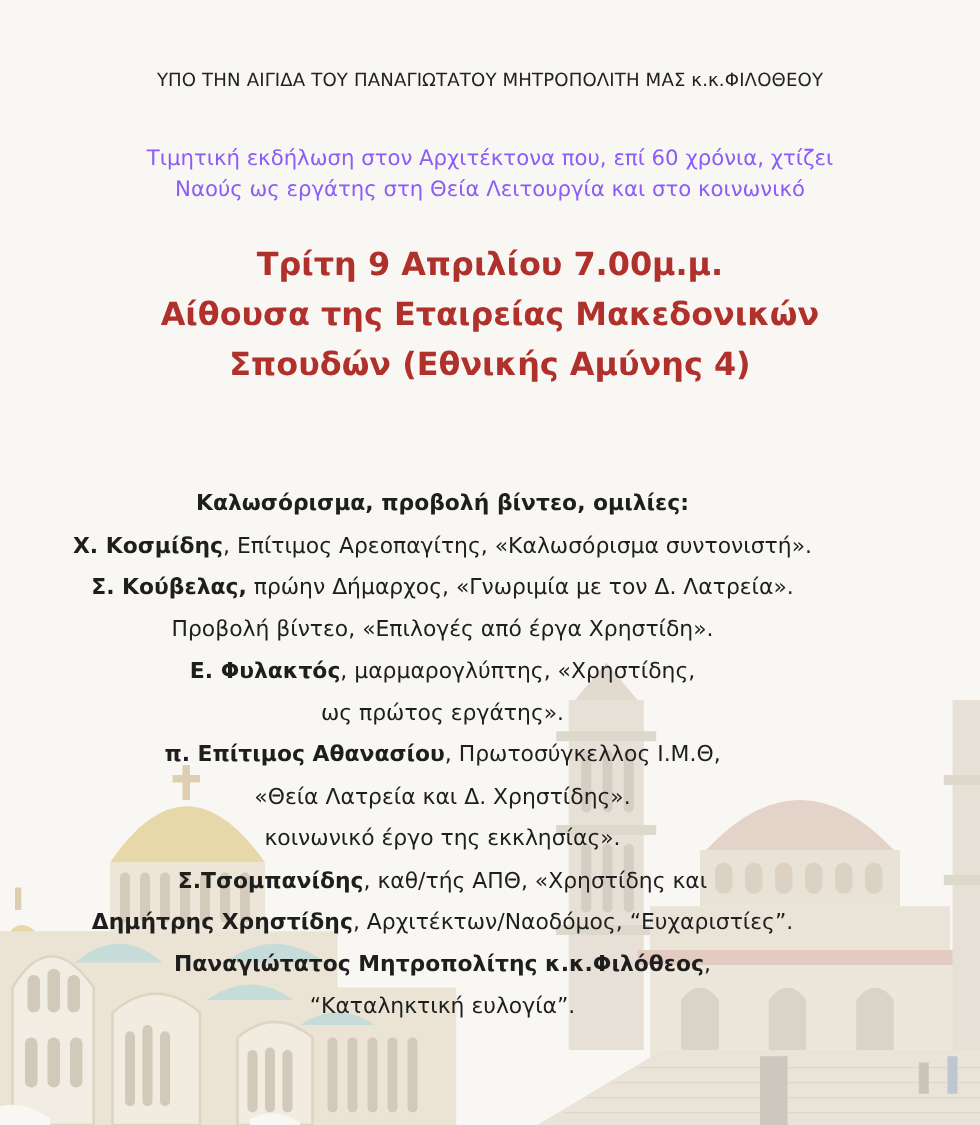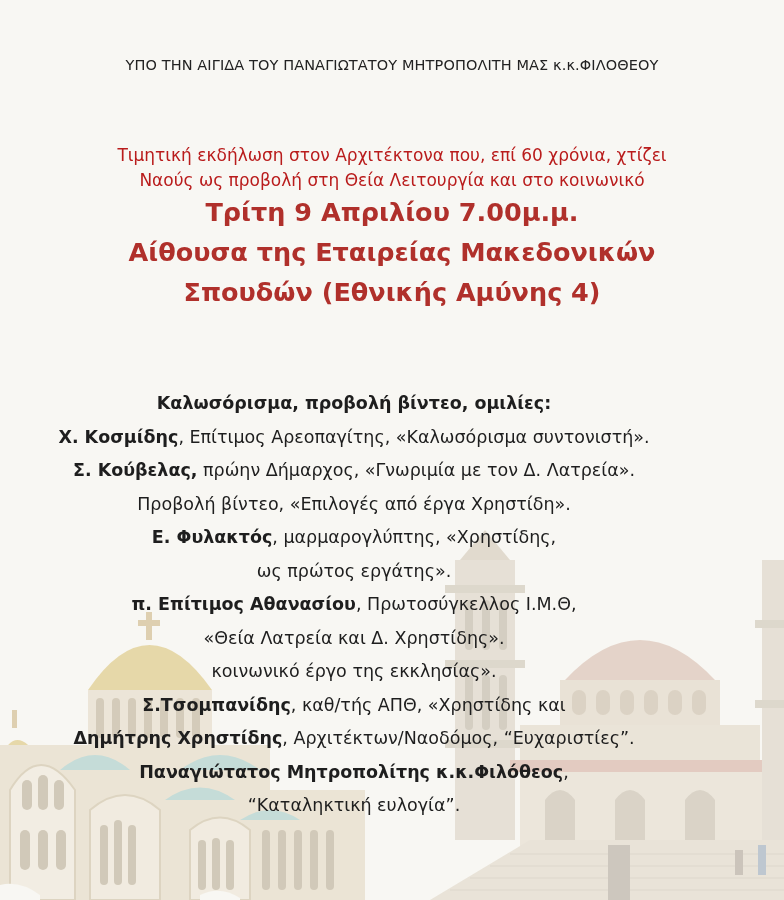--- a/index.html
+++ b/index.html
@@ -11,21 +11,21 @@
     position:relative;
   }
   .bg { position:absolute; left:0; top:0; width:784px; height:900px; z-index:0; }
   .content { position:relative; z-index:1; text-align:center; }
   .patron {
     position:absolute; left:0; width:784px; top:57px;
     font-size:14.5px; letter-spacing:0.1px; color:#222;
   }
   .intro {
     position:absolute; left:0; width:784px; top:115px;
-    font-size:17px; line-height:25px; color:#b91c1c;margin-top:28px;
+    font-size:17px; line-height:25px; color:#8b5cf6;
   }
   .event {
     position:absolute; left:0; width:784px; top:192px;
     font-size:25.5px; line-height:40px; font-weight:bold; color:#b0302b;
   }
   .program {
     position:absolute; left:0; width:708px; top:387px;
     font-size:17.5px; line-height:33.5px; color:#1e1e1e;
   }
   .program .heading { font-weight:bold; }
@@ -156,21 +156,21 @@
     </g>
   </g>
 </svg>
 
 <div class="content">
 
   <div class="patron">ΥΠΟ ΤΗΝ ΑΙΓΙΔΑ ΤΟΥ ΠΑΝΑΓΙΩΤΑΤΟΥ ΜΗΤΡΟΠΟΛΙΤΗ ΜΑΣ κ.κ.ΦΙΛΟΘΕΟΥ</div>
 
   <div class="intro">
     <span class="line">Τιμητική εκδήλωση στον Αρχιτέκτονα που, επί 60 χρόνια, χτίζει</span>
-    <span class="line">Ναούς ως προβολή στη Θεία Λειτουργία και στο κοινωνικό</span>
+    <span class="line">Ναούς ως εργάτης στη Θεία Λειτουργία και στο κοινωνικό</span>
   </div>
 
   <div class="event">
     <span class="line">Τρίτη 9 Απριλίου 7.00μ.μ.</span>
     <span class="line">Αίθουσα της Εταιρείας Μακεδονικών</span>
     <span class="line">Σπουδών (Εθνικής Αμύνης 4)</span>
   </div>
 
   <div class="program">
     <span class="line heading">Καλωσόρισμα, προβολή βίντεο, ομιλίες:</span>

